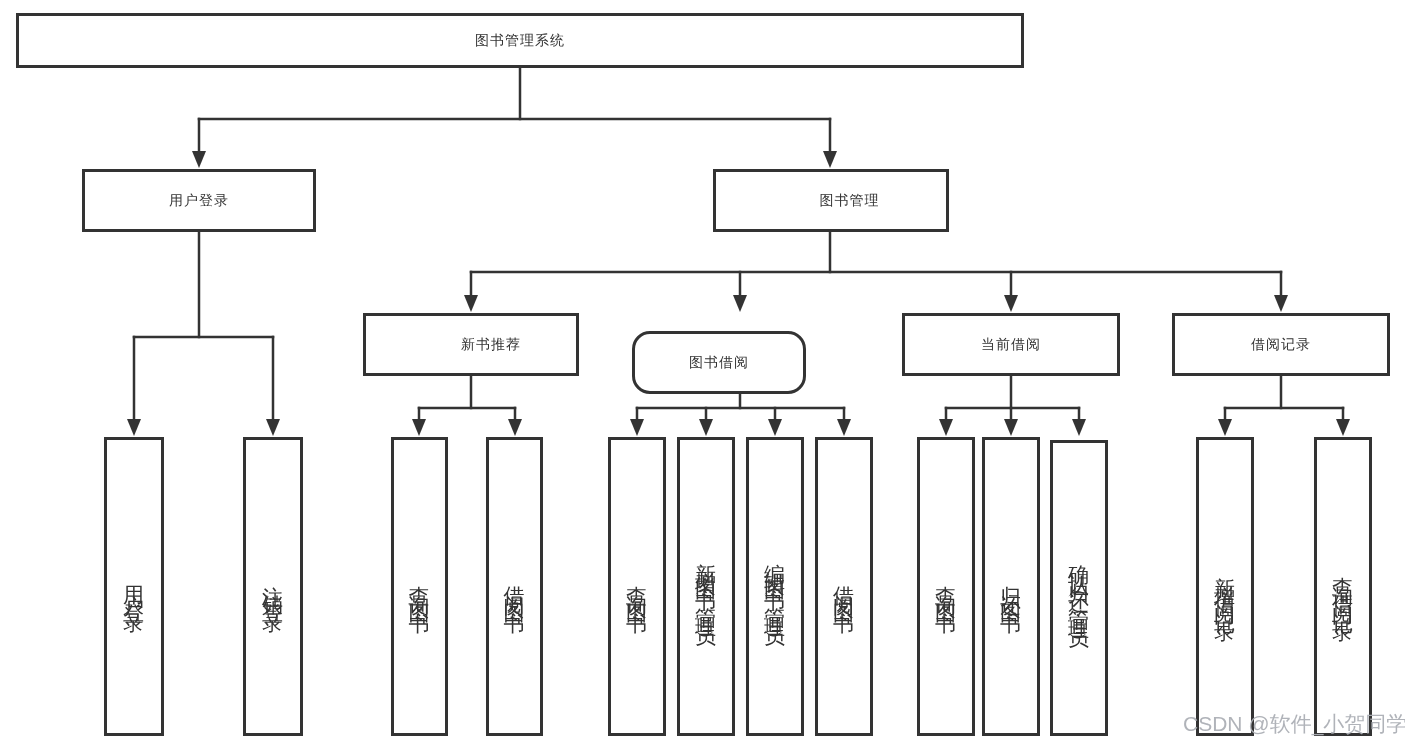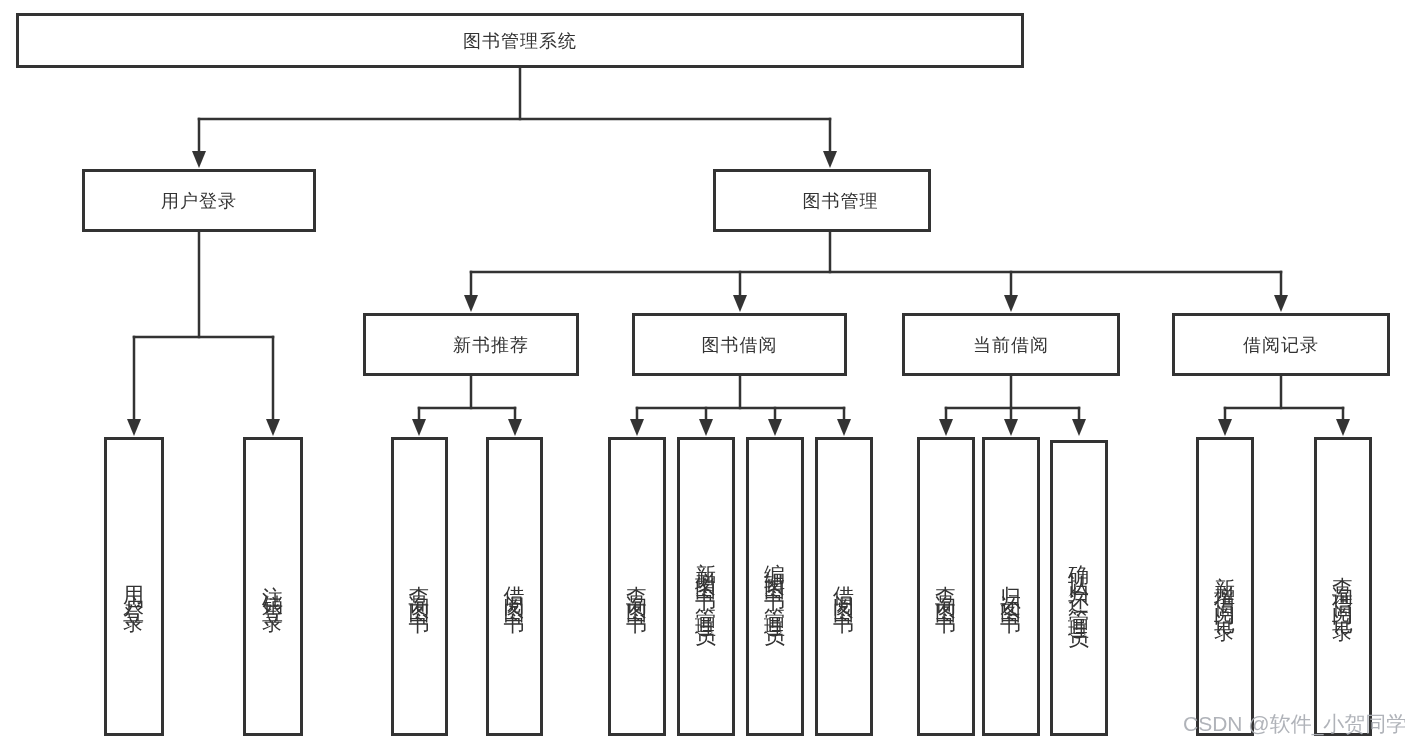--- a/index.html
+++ b/index.html
@@ -17,21 +17,21 @@
     position:absolute;
     box-sizing:border-box;
     border:3px solid #333333;
     background:#ffffff;
     display:flex;
     align-items:center;
     justify-content:center;
     color:#333333;
   }
   .hlabel{
-    font-size:18px;
+    font-size:14px;
     letter-spacing:1px;
     white-space:nowrap;
   }
   .vlabel{
     writing-mode:vertical-rl;
     text-orientation:mixed;
     font-size:21px;
     letter-spacing:9px;
     line-height:1;
     white-space:nowrap;
@@ -113,28 +113,28 @@
     <polygon points="1336,419 1350,419 1343,436"></polygon>
   </svg>
 
   <div class="box" style="left:16px;top:13px;width:1008px;height:55px;">
     <span class="hlabel">图书管理系统</span>
   </div>
 
   <div class="box" style="left:82px;top:169px;width:234px;height:63px;">
     <span class="hlabel">用户登录</span>
   </div>
-  <div class="box" style="left:713px;top:169px;width:218px;height:63px;padding-left:37px;">
+  <div class="box" style="left:713px;top:169px;width:236px;height:63px;padding-left:37px;">
     <span class="hlabel">图书管理</span>
   </div>
 
   <div class="box" style="left:363px;top:313px;width:216px;height:63px;padding-left:40px;">
     <span class="hlabel">新书推荐</span>
   </div>
-  <div class="box" style="left:632px;top:313px;width:215px;height:63px;">
+  <div class="box" style="left:632px;top:331px;width:174px;height:63px;border-radius:18px;">
     <span class="hlabel">图书借阅</span>
   </div>
   <div class="box" style="left:902px;top:313px;width:218px;height:63px;">
     <span class="hlabel">当前借阅</span>
   </div>
   <div class="box" style="left:1172px;top:313px;width:218px;height:63px;">
     <span class="hlabel">借阅记录</span>
   </div>
 
   <div class="box" style="left:104px;top:437px;width:60px;height:299px;">

